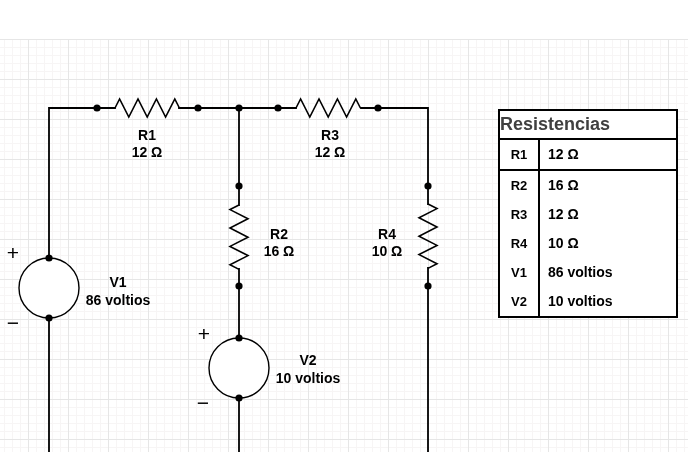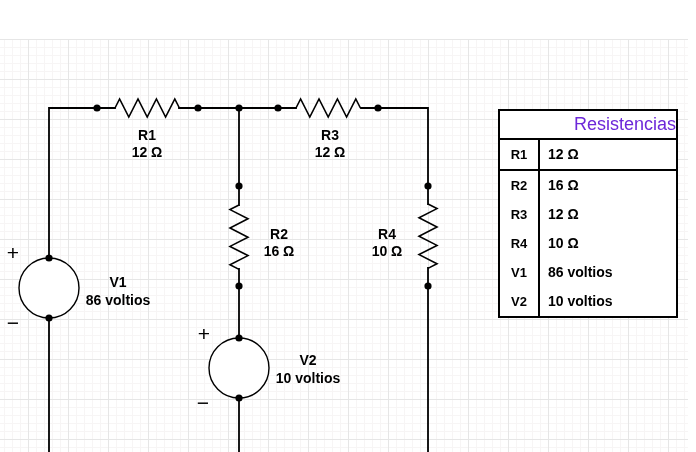--- a/index.html
+++ b/index.html
@@ -25,21 +25,21 @@
               fill:#000000; text-anchor:middle; }
   text.sign { font-family:"Liberation Sans", sans-serif; font-weight:400; font-size:21px;
               fill:#000000; text-anchor:middle; }
 
   .restable {
     position:absolute; left:498px; top:70px; width:180px;
     border:2px solid #000000; background:#ffffff; box-sizing:border-box;
   }
   .restable .thead {
     height:27px; line-height:27px; border-bottom:2px solid #000000;
-    text-align:right; font-weight:normal; font-size:18px; color:#6d28d9;
+    text-align:left; font-weight:bold; font-size:18px; color:#404040;
   }
   .trow { display:flex; height:29px; }
   .trow.underlined { border-bottom:2px solid #000000; }
   .tlabel {
     width:38px; flex:none; border-right:2px solid #000000;
     text-align:center; line-height:29px; font-weight:bold; font-size:13px; color:#000000;
   }
   .tvalue {
     flex:1; padding-left:8px; line-height:29px; font-weight:bold; font-size:14px; color:#000000;
     white-space:nowrap; overflow:hidden;

